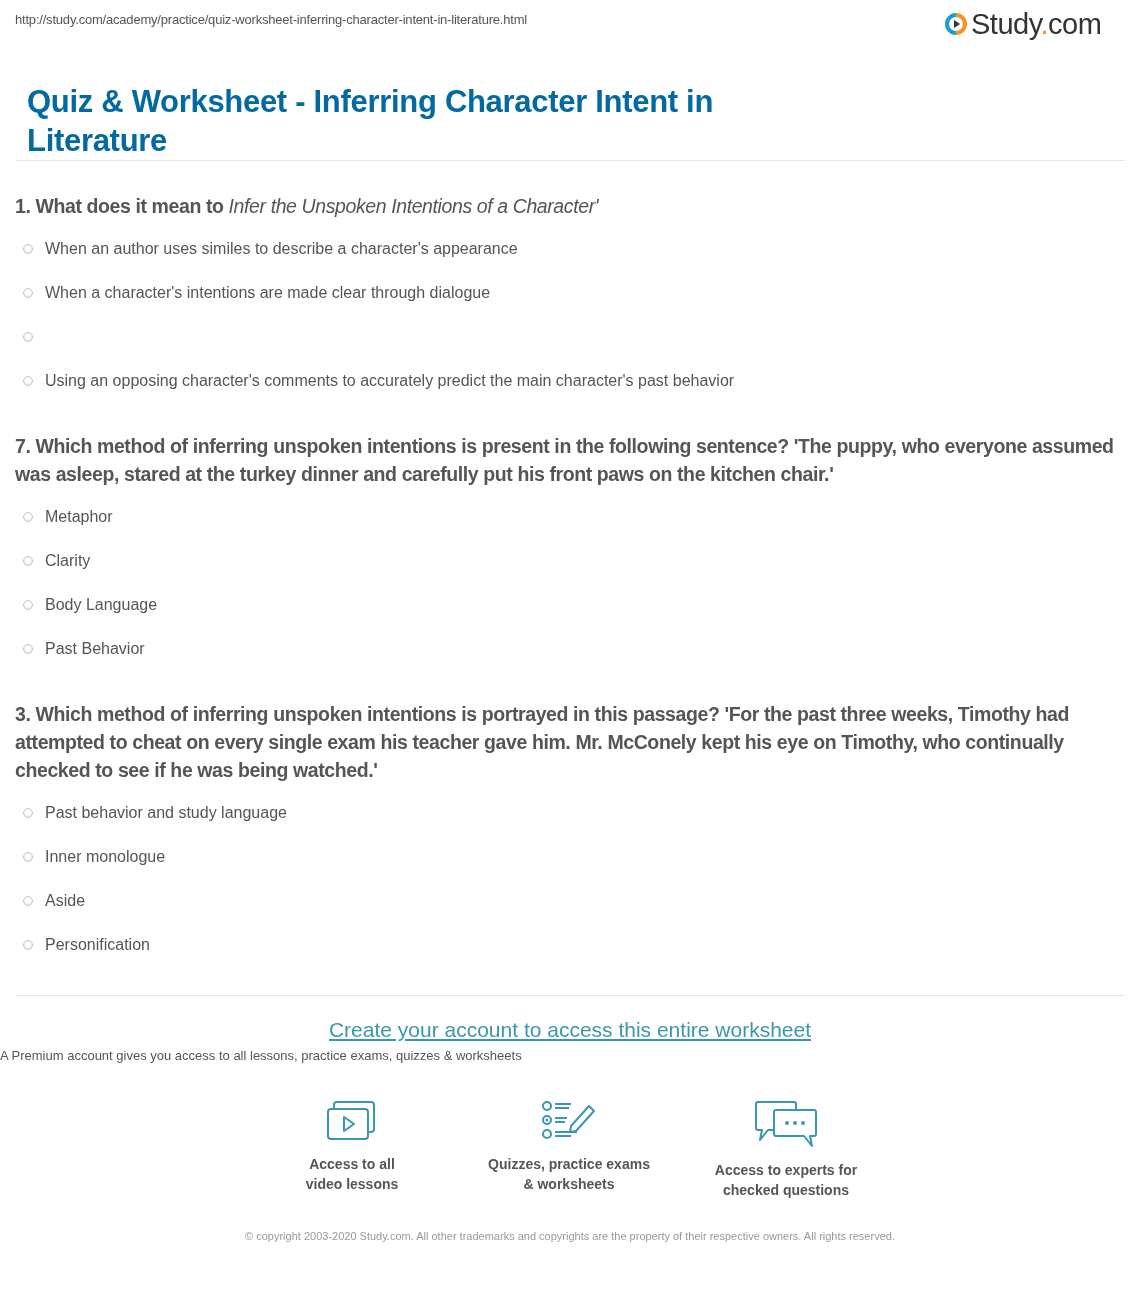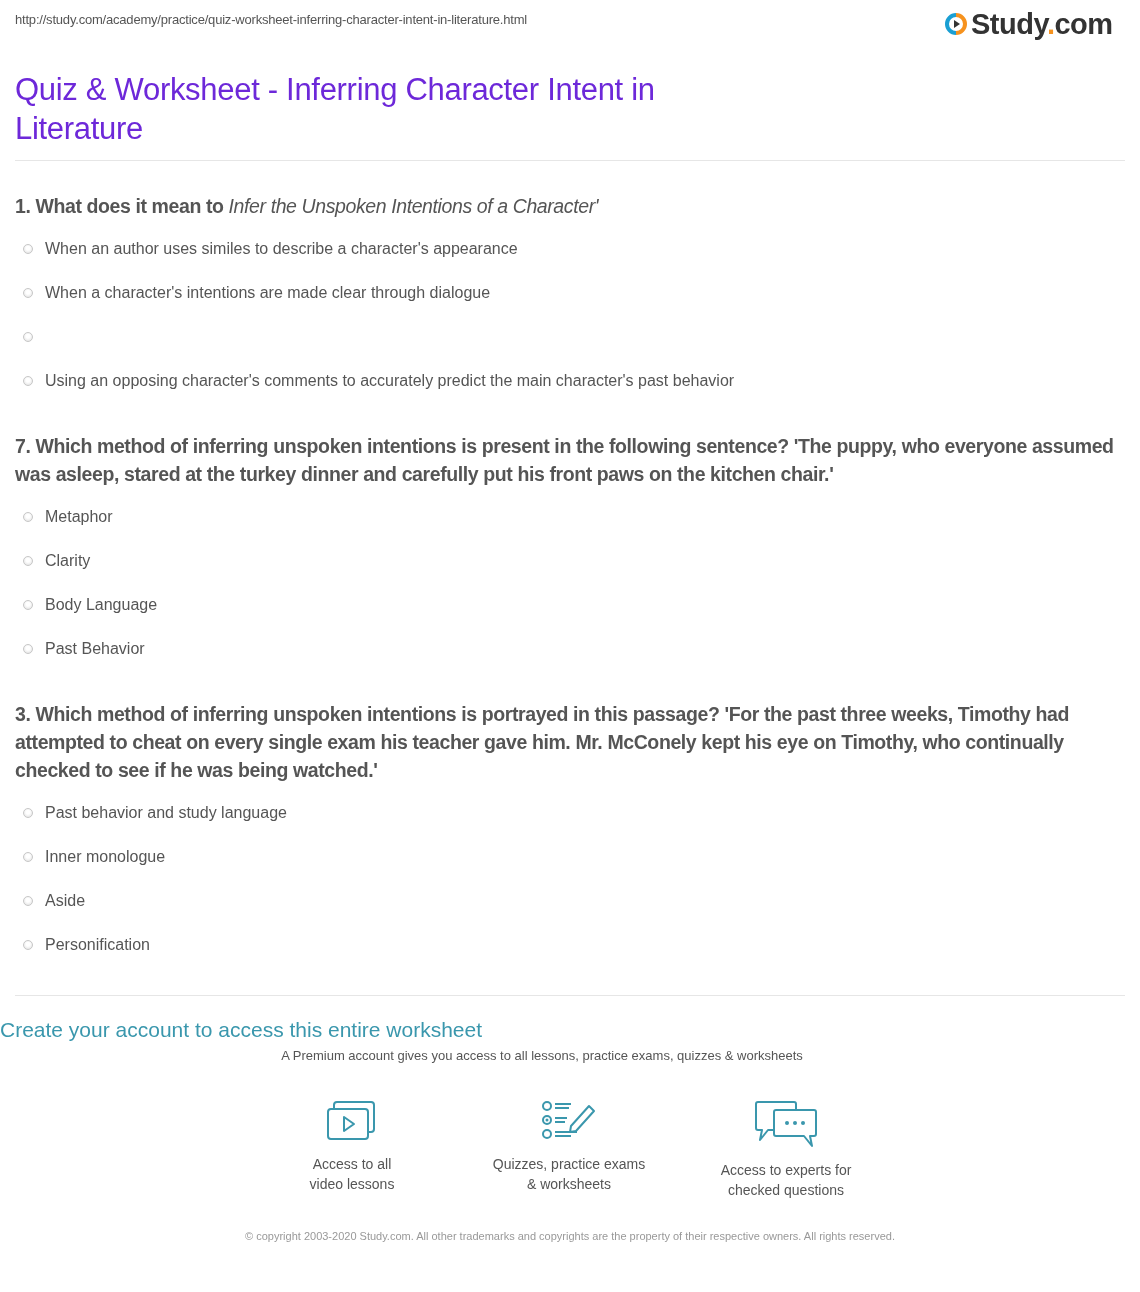--- a/index.html
+++ b/index.html
@@ -1,32 +1,32 @@
 <!DOCTYPE html>
 <html><head>
 <meta charset="utf-8">
 <style>
   html, body { margin: 0; padding: 0; background: #fff; }
   body { width: 1140px; height: 1292px; position: relative; font-family: "Liberation Sans", "DejaVu Sans", sans-serif; color: #555; overflow: hidden; }
   .url { position: absolute; left: 15px; top: 12px; font-size: 13px; color: #555; letter-spacing: -0.2px; }
   .logo { position: absolute; left: 945px; top: 8px; display: flex; align-items: center; }
   .logo-icon { width: 22px; height: 22px; position: relative; }
-  .logo-text { font-size: 29px; font-weight: bold; color: #333; margin-left: 4px; letter-spacing: -0.5px; line-height: 32px; }
+  .logo-text { font-size: 29px; font-weight: normal; color: #333; margin-left: 4px; letter-spacing: -0.5px; line-height: 32px; }
   .logo-dot { color: #f6921e; }
-  .title { position: absolute; left: 15px; top: 70px; width: 760px; margin: 0; font-size: 31px; line-height: 39px; font-weight: normal; color: #6d28d9; letter-spacing: -0.3px; }
+  .title { position: absolute; left: 15px; top: 70px; width: 760px; margin: 12px; font-size: 31px; line-height: 39px; font-weight: bold; color: #0369a1; letter-spacing: -0.3px; }
   .hr { position: absolute; left: 15px; width: 1110px; height: 1px; background: #e6e6e6; }
   .q { position: absolute; left: 15px; width: 1110px; font-size: 19.5px; font-weight: bold; color: #555; line-height: 28px; letter-spacing: -0.4px; }
   .q i { font-weight: normal; }
   .opt { position: absolute; left: 23px; display: flex; align-items: center; font-size: 16px; color: #555; height: 24px; }
   .radio { width: 10px; height: 10px; border-radius: 50%; border: 1px solid #c7c7c7; background: radial-gradient(circle at 50% 40%, #fff 30%, #ddd 100%); margin-right: 12px; box-sizing: border-box; }
-  .cta-title { position: absolute; left: 0; width: 1140px; top: 1018px; text-align: left; font-size: 21px; color: #3a97ad; }
-  .cta-sub { position: absolute; left: 0; width: 1084px; top: 1048px; text-align: center; font-size: 13px; color: #555; }
+  .cta-title { position: absolute; left: 0; width: 1140px; top: 1018px; text-align: center; font-size: 21px; color: #3a97ad; text-decoration: underline; }
+  .cta-sub { position: absolute; left: 0; width: 1084px; top: 1048px; font-size: 13px; color: #555; }
   .feature { position: absolute; top: 1100px; width: 200px; text-align: center; }
   .feature svg { display: block; margin: 0 auto; }
-  .feature-label { margin-top: 12px; font-size: 14px; color: #555; line-height: 20px; }
+  .feature-label { margin-top: 12px; font-size: 14px; color: #555; line-height: 20px; font-weight: bold; }
   .copy { position: absolute; left: 210px; width: 720px; top: 1228px; text-align: center; font-size: 11px; color: #999; line-height: 16px; }
 </style>
 </head>
 <body>
 
 <div class="url">http://study.com/academy/practice/quiz-worksheet-inferring-character-intent-in-literature.html</div>
 
 <div class="logo">
   <span class="logo-icon">
     <svg width="22" height="22" viewBox="0 0 22 22">

